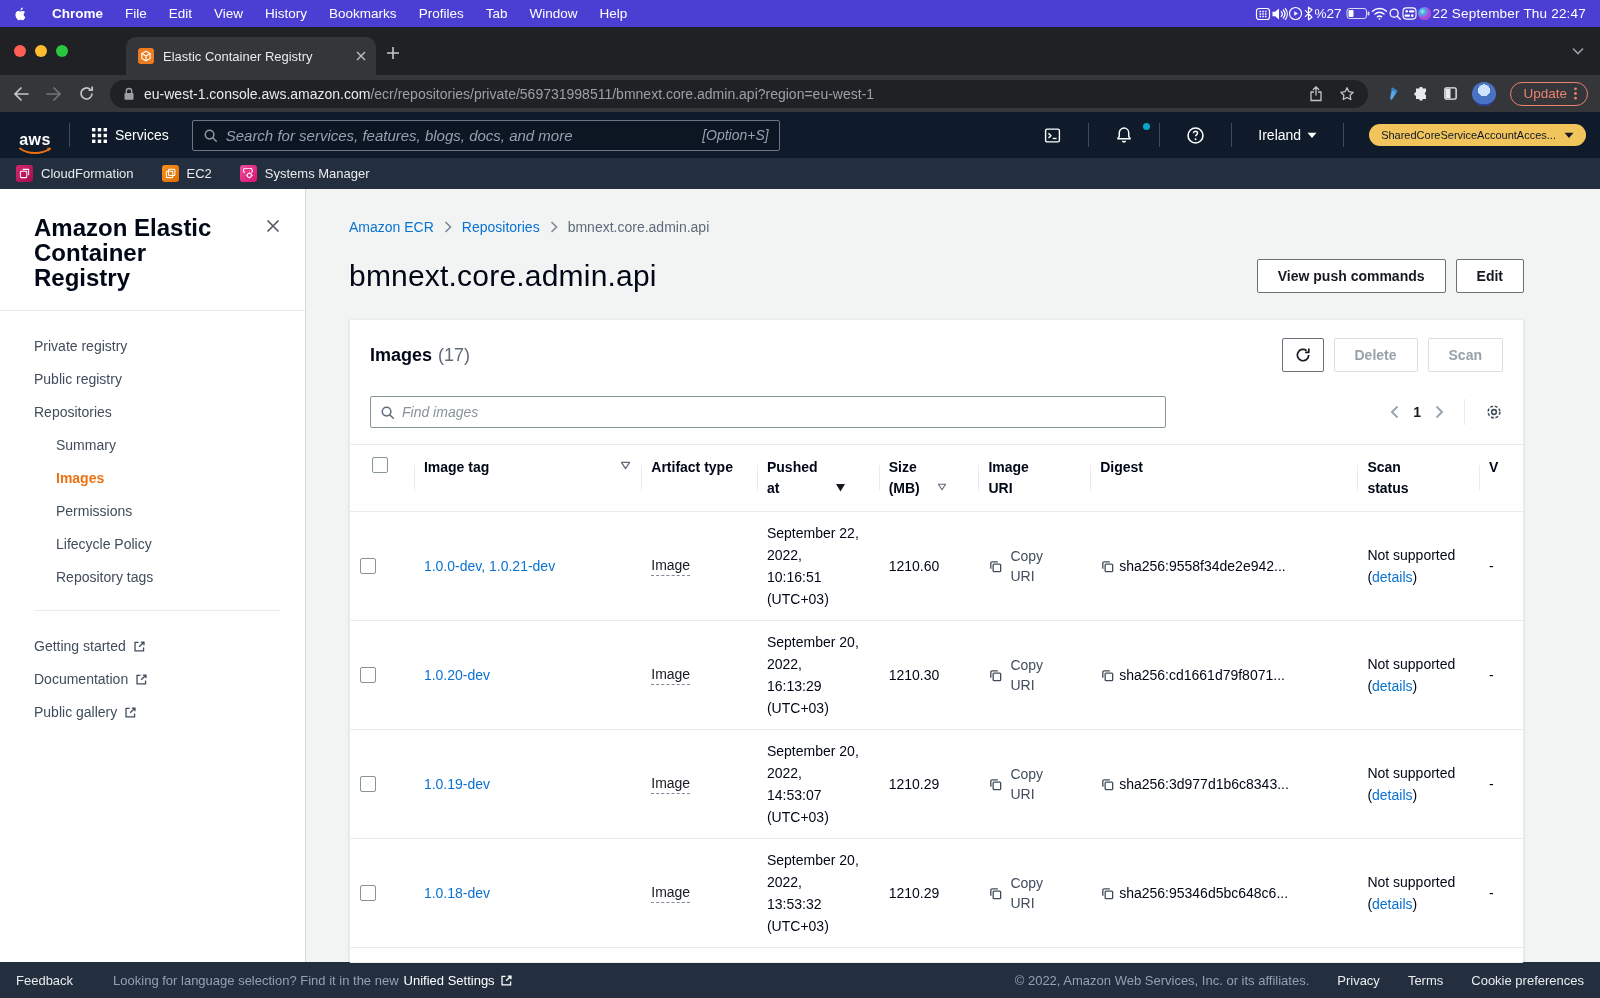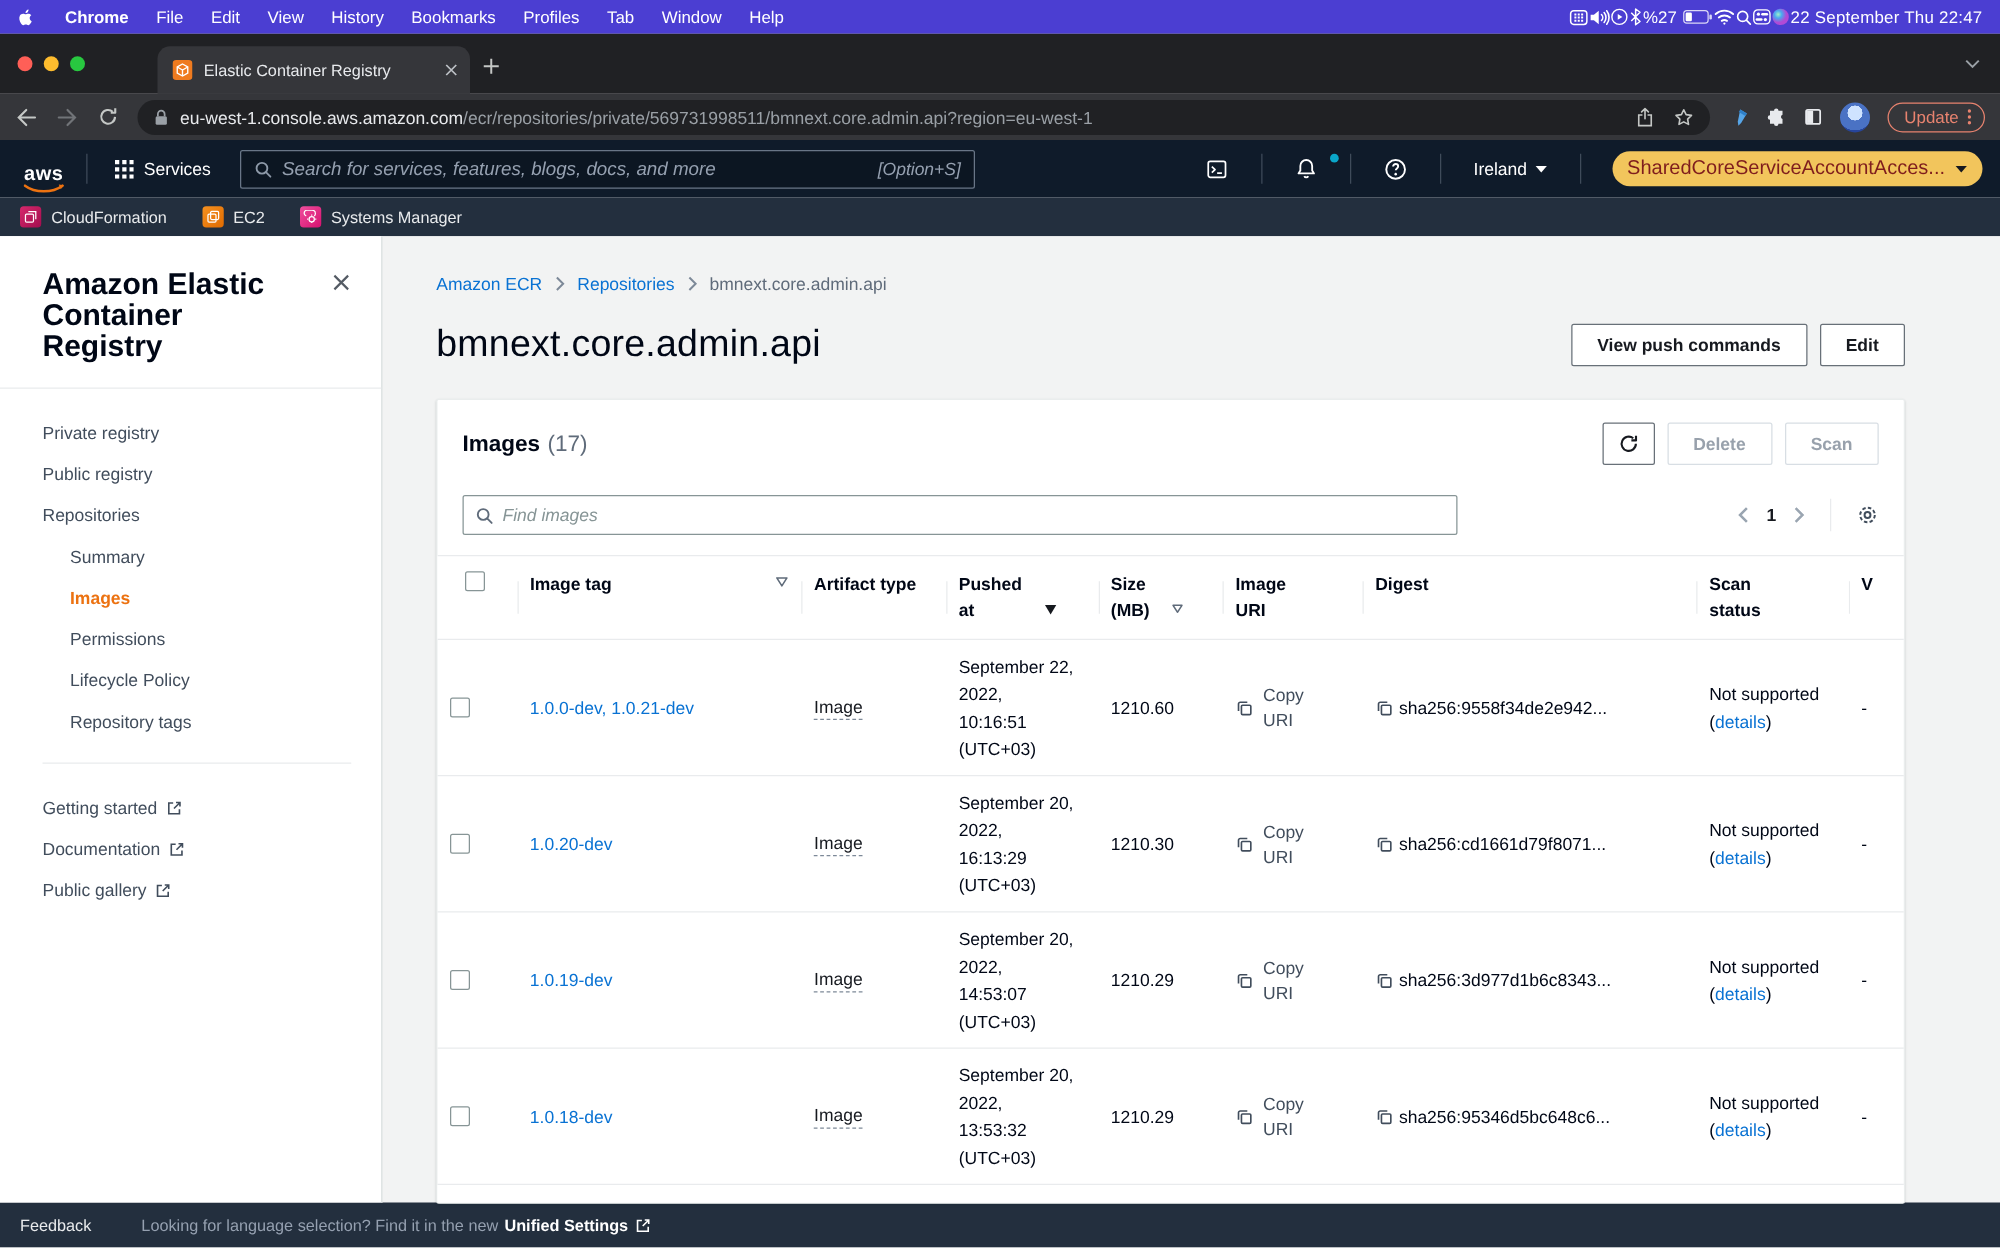--- a/index.html
+++ b/index.html
@@ -53,22 +53,22 @@
   .services { display:flex; align-items:center; gap:8px; color:#fff; font-size:14px; padding:6px 8px;
     border:1px solid transparent; }
   .aws-search { margin-left:14px; width:588px; height:31px; background:#0c1622; border:1px solid #697687;
     border-radius:2px; display:flex; align-items:center; padding:0 10px; gap:8px; }
   .aws-search .ph { color:#95a0b0; font-size:15px; font-style:italic; flex:1; }
   .aws-search .sc { color:#95a0b0; font-size:14px; font-style:italic; }
   .awsnav-right { margin-left:auto; display:flex; align-items:center; color:#fff; }
   .nav-item { padding:0 13px; display:flex; align-items:center; gap:6px; font-size:14px; }
   .bell-wrap { position:relative; }
   .bell-dot { position:absolute; top:-3px; right:-4px; width:7px; height:7px; border-radius:50%; background:#0aa6c9; }
-  .account-pill { background:#f2c55c; color:#7f1d1d; border-radius:15px; padding:5px 12px; display:flex;
-    align-items:center; gap:8px; font-size:16px; margin-left:12px; }
+  .account-pill { background:#f2c55c; color:#0f172a; border-radius:15px; padding:5px 12px; display:flex;
+    align-items:center; gap:8px; font-size:11px; margin-left:12px; }
 
   
   .favbar { height:31px; background:#232f3e; display:flex; align-items:center; padding:0 16px; gap:28px; }
   .fav { display:flex; align-items:center; gap:8px; color:#e9ebed; font-size:13px; }
   .fav-ic { width:17px; height:17px; border-radius:3px; display:flex; align-items:center; justify-content:center; }
 
   
   .page-body { display:flex; height:773px; background:#f2f3f3; }
 
   .sidebar { width:306px; background:#fff; border-right:1px solid #d5dbdb; padding:26px 24px 0 34px;
@@ -148,21 +148,21 @@
   .dig-cell { display:flex; gap:4px; align-items:center; white-space:nowrap; overflow:hidden; }
   .scan-cell { line-height:22px; width:100px; }
   .scan-cell a { color:#0972d3; }
   .copy-ic { color:#414d5c; flex-shrink:0; }
   .row-sliver { height:14px; background:#fff; }
 
   
   .footer { height:36px; background:#232f3e; display:flex; align-items:center; padding:0 16px;
     font-size:13px; color:#e9ebed; gap:40px; }
   .foot-lang { color:#95a0b0; display:flex; align-items:center; gap:5px; }
-  .foot-lang b { color:#fff; font-weight:700; }
+  .foot-lang b { color:#fff; font-weight:400; }
   .foot-right { margin-left:auto; display:flex; align-items:center; gap:28px; }
   .foot-copy { color:#95a0b0; }
   a { text-decoration:none; }
 </style>
 </head>
 <body>
 
 <div class="menubar">
   <span class="apple">
     <svg width="14" height="16" viewBox="0 0 16 16">
@@ -789,13 +789,19 @@
 <div class="footer">
   <span>Feedback</span>
   <span class="foot-lang">
     <span>Looking for language selection? Find it in the new</span>
     <b>Unified Settings</b>
     <svg width="13" height="13" viewBox="0 0 16 16" fill="none" stroke="#fff" stroke-width="1.6">
         <path d="M13 9.2v4.3H2.5V3H6.8"></path>
         <path d="M9.6 2.5h3.9v3.9M13.3 2.7L7.6 8.4"></path>
       </svg>
   </span>
+  <span class="foot-right">
+    <span class="foot-copy">© 2022, Amazon Web Services, Inc. or its affiliates.</span>
+    <span>Privacy</span>
+    <span>Terms</span>
+    <span>Cookie preferences</span>
+  </span>
 </div>
 
 </body></html>

